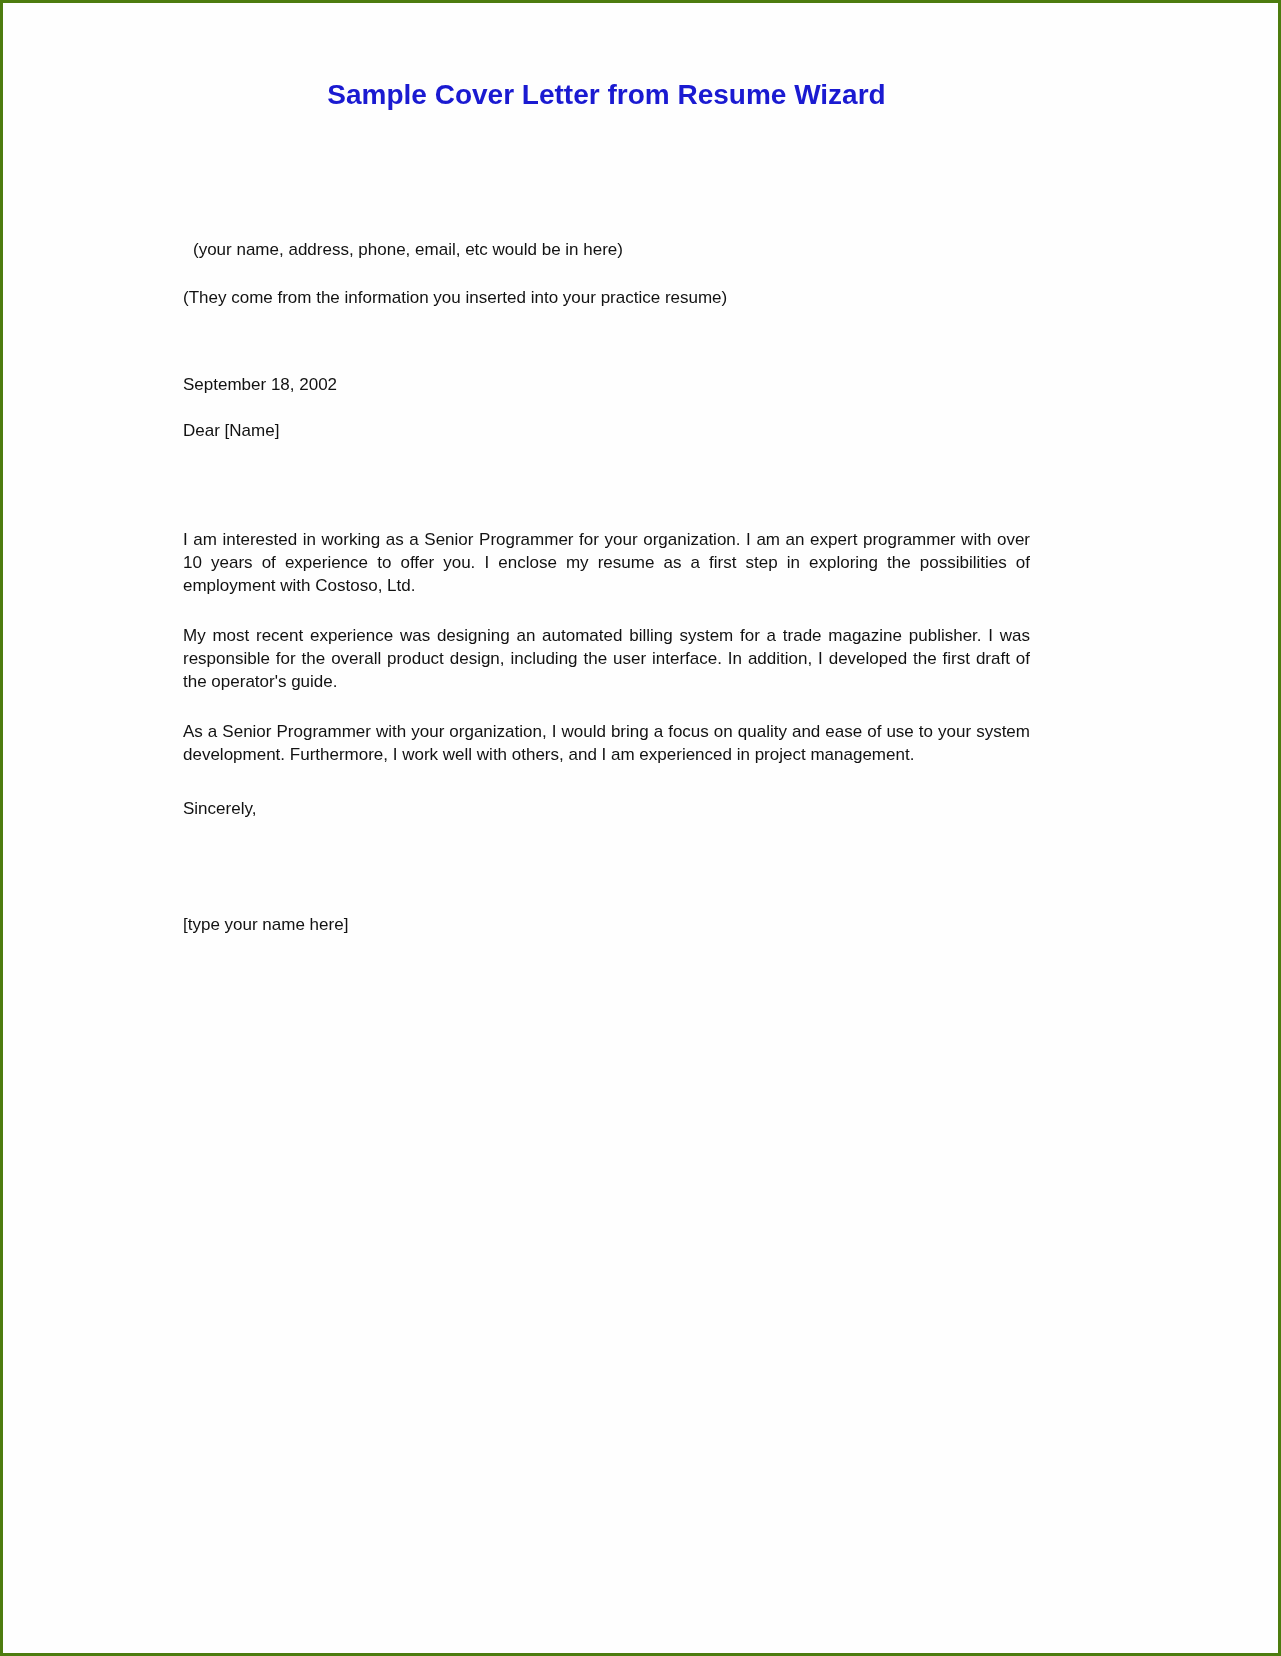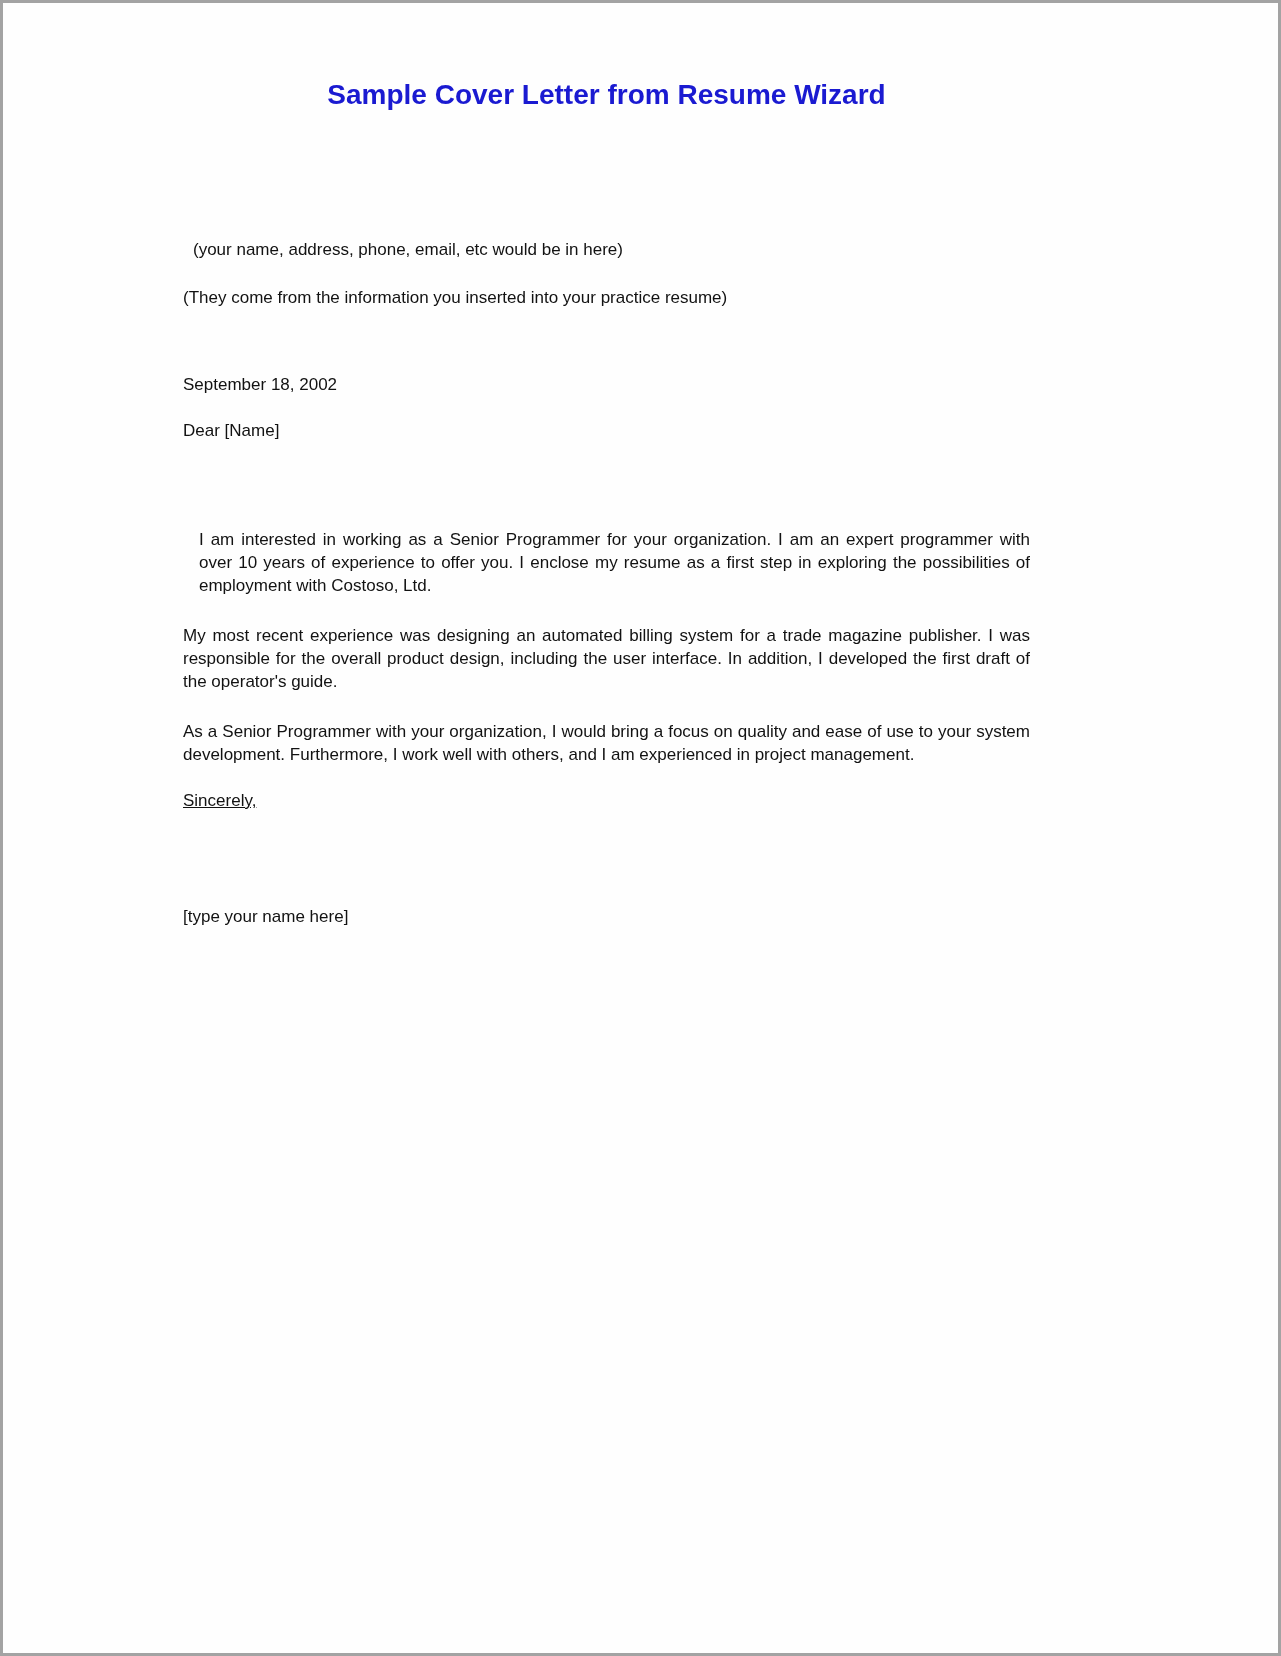--- a/index.html
+++ b/index.html
@@ -10,21 +10,21 @@
   body {
     width: 1281px;
     height: 1656px;
     font-family: "Liberation Sans", "DejaVu Sans", sans-serif;
   }
   .page {
     box-sizing: border-box;
     width: 1281px;
     height: 1656px;
     background: #fefefe;
-    border: 3px solid #a3a3a3;
+    border: 3px solid #4d7c0f;
     padding: 75px 248px 0 180px;
     overflow: hidden;
   }
   .doc-title {
     margin: 0;
     font-size: 28px;
     line-height: 34px;
     font-weight: bold;
     text-align: center;
     letter-spacing: 0px;
@@ -36,23 +36,23 @@
     color: #121212;
   }
   .para {
     text-align: justify;
   }
   
   .addr1      { margin-top: 126px; margin-left: 10px; }
   .addr2      { margin-top: 25px; }
   .date       { margin-top: 64px; }
   .salutation { margin-top: 23px; }
-  .p1         { margin-top: 86px; margin-left: 16px; }
+  .p1         { margin-top: 86px; }
   .p2, .p3, .p4 { margin-top: 27px; }
-  .closing    { margin-top: 23px; text-decoration: underline; }
+  .closing    { margin-top: 31px; }
   .signature  { margin-top: 93px; }
 </style>
 </head>
 <body>
 
 <div class="page">
 
   <h1 class="doc-title" style="color: rgb(26, 26, 209);">Sample Cover Letter from Resume Wizard</h1>
 
   <p class="line addr1">(your name, address, phone, email, etc would be in here)</p>

